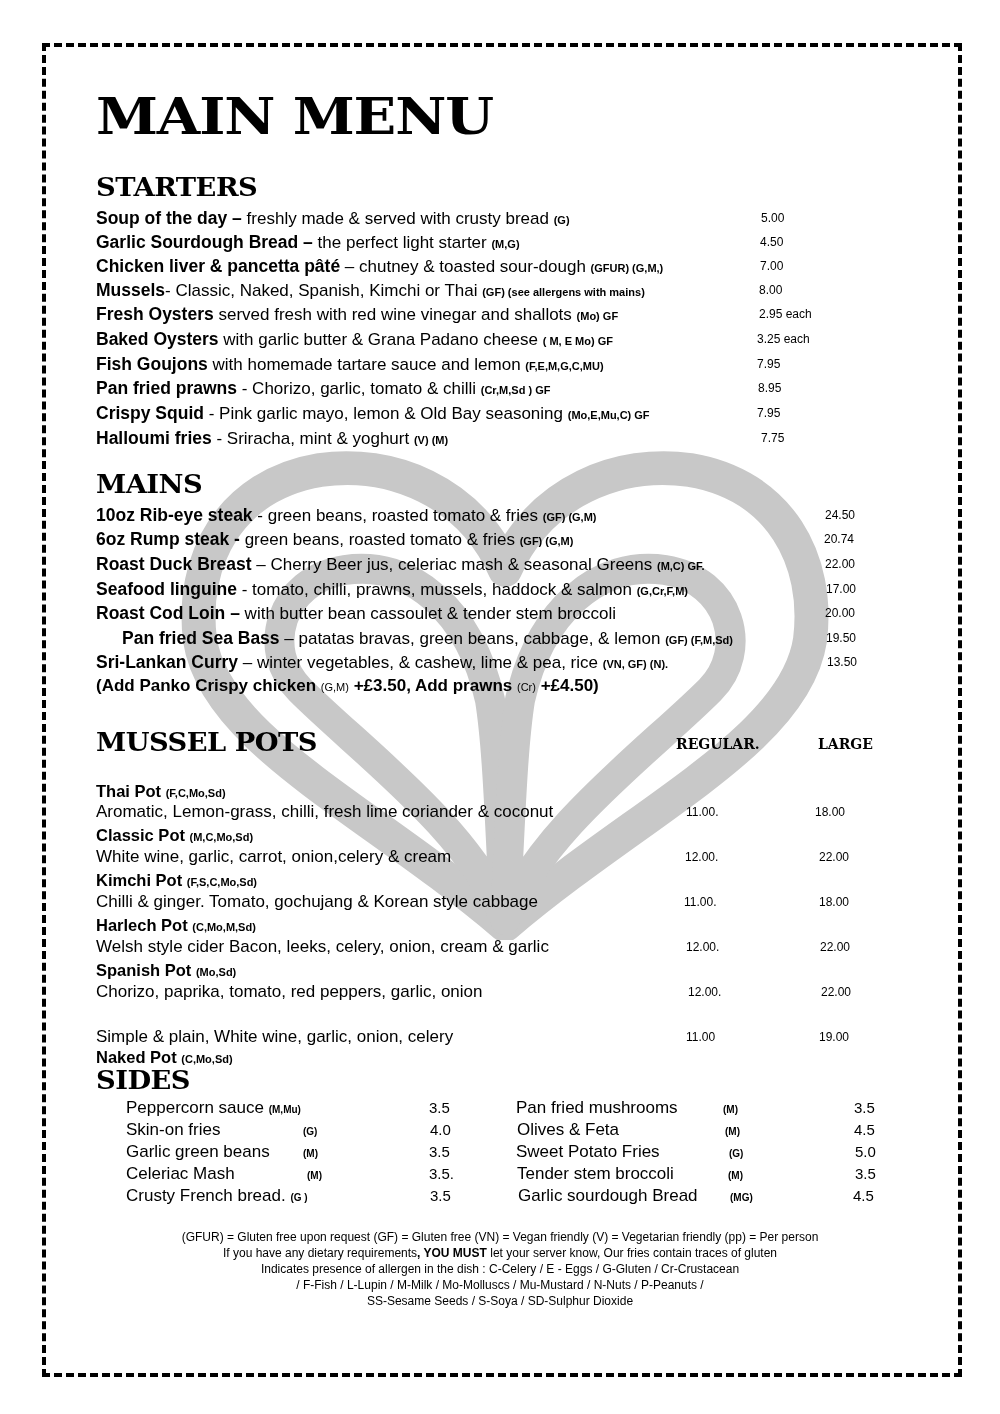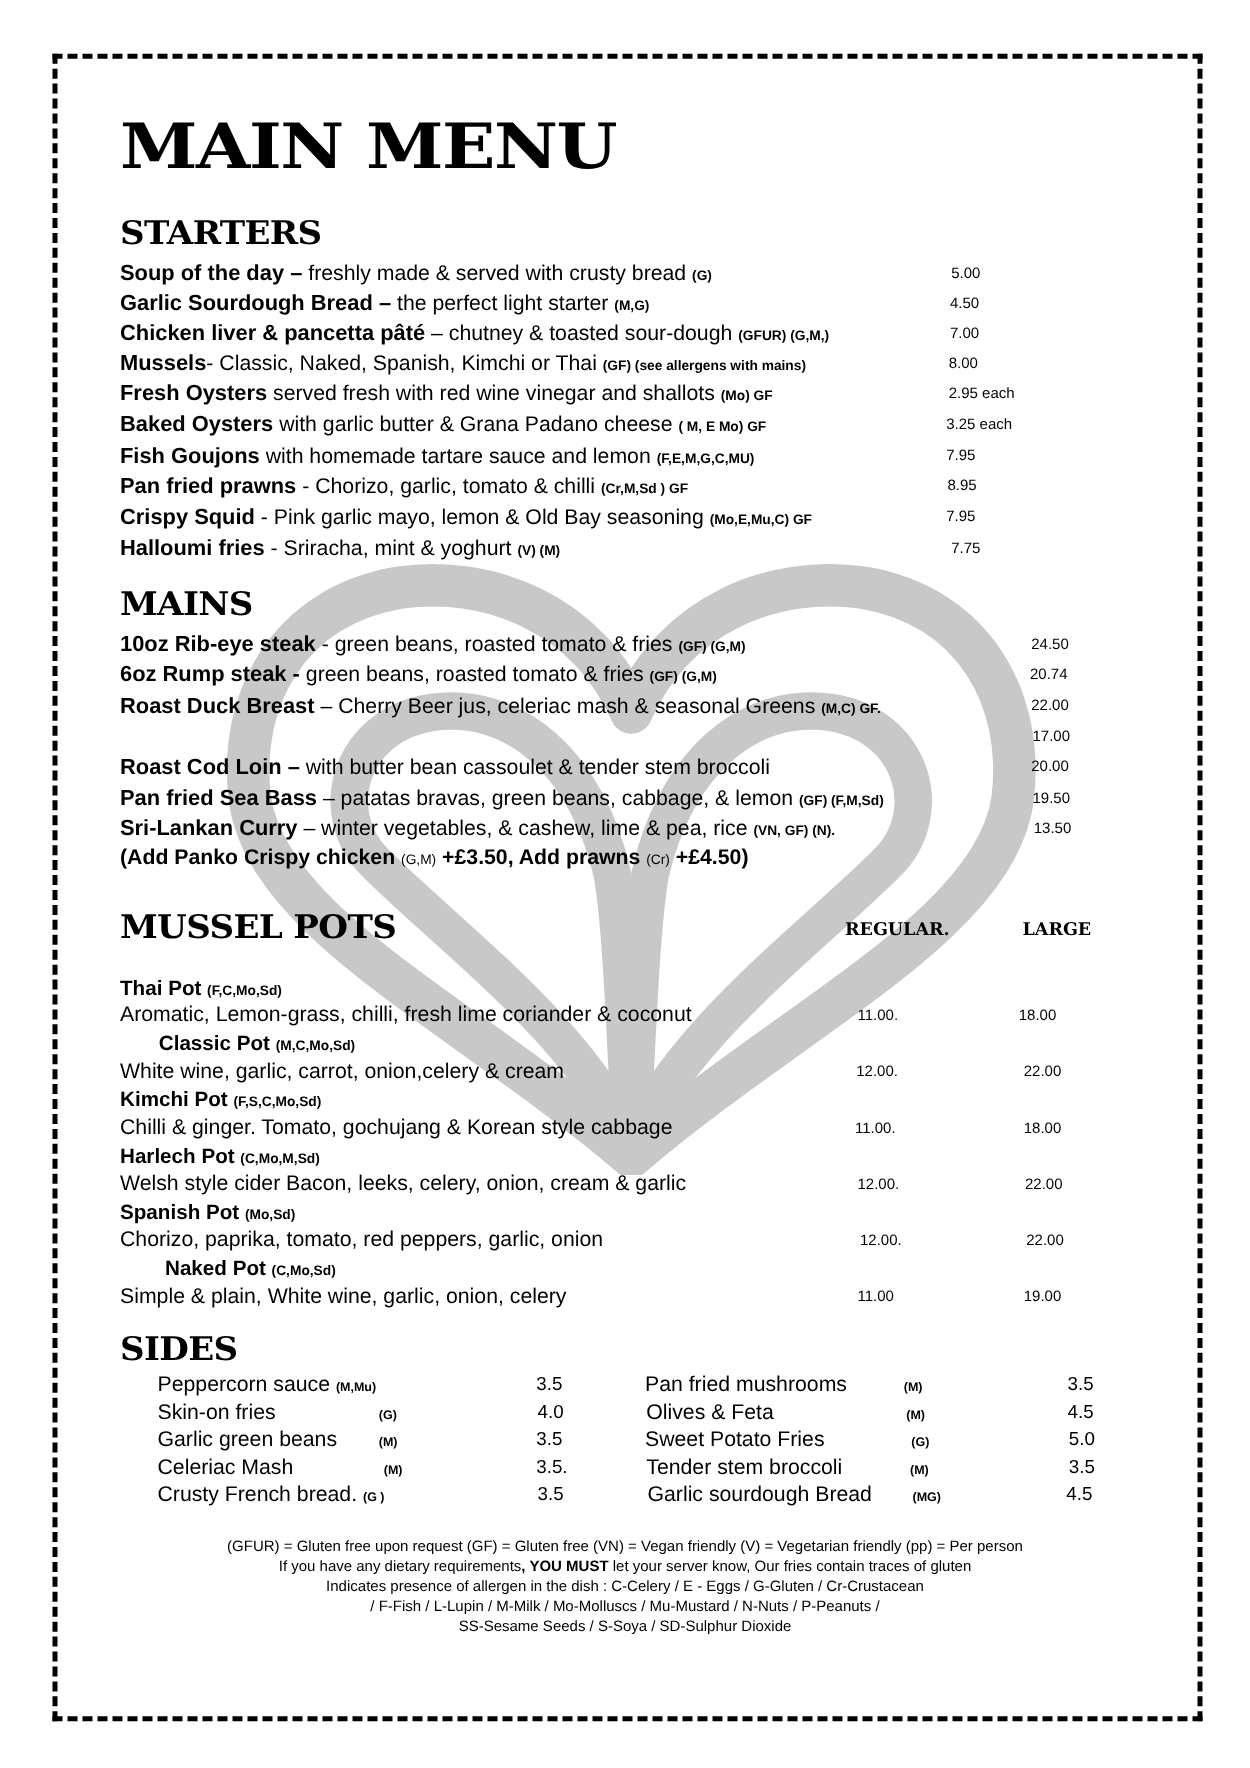--- a/index.html
+++ b/index.html
@@ -80,63 +80,64 @@
 
   <div class="row" style="top:504px;"><span class="name">10oz Rib-eye steak</span><span class="desc"> - green beans, roasted tomato &amp; fries  </span><span class="alg">(GF) (G,M)</span></div>
   <div class="price" style="left:825px;top:504px;">24.50</div>
 
   <div class="row" style="top:528px;"><span class="name">6oz Rump steak -</span><span class="desc"> green beans, roasted tomato &amp; fries  </span><span class="alg">(GF) (G,M)</span></div>
   <div class="price" style="left:824px;top:528px;">20.74</div>
 
   <div class="row" style="top:553px;"><span class="name">Roast Duck Breast</span><span class="desc"> – Cherry Beer jus, celeriac mash &amp; seasonal Greens   </span><span class="alg">(M,C) GF.</span></div>
   <div class="price" style="left:825px;top:553px;">22.00</div>
 
+  <div class="row" style="top:578px;"><span class="name">Seafood linguine</span><span class="desc"> - tomato, chilli, prawns, mussels, haddock &amp; salmon </span><span class="alg">(G,Cr,F,M)</span></div>
   <div class="price" style="left:826px;top:578px;">17.00</div>
 
   <div class="row" style="top:602px;"><span class="name">Roast Cod Loin –</span><span class="desc"> with butter bean cassoulet &amp; tender stem broccoli</span><span class="alg"></span></div>
   <div class="price" style="left:825px;top:602px;">20.00</div>
 
-  <div class="row" style="top:627px;"><span class="name">Pan fried Sea Bass</span><span class="desc"> –  patatas bravas, green beans, cabbage, &amp; lemon   </span><span class="alg">(GF) (F,M,Sd)</span></div>
+  <div class="row" style="top:627px;margin-left:26px;"><span class="name">Pan fried Sea Bass</span><span class="desc"> –  patatas bravas, green beans, cabbage, &amp; lemon   </span><span class="alg">(GF) (F,M,Sd)</span></div>
   <div class="price" style="left:826px;top:627px;">19.50</div>
 
   <div class="row" style="top:651px;"><span class="name">Sri-Lankan Curry</span><span class="desc"> – winter vegetables, &amp; cashew, lime &amp; pea, rice </span><span class="alg">(VN, GF) (N).</span></div>
   <div class="price" style="left:827px;top:651px;">13.50</div>
 
   <div class="row" style="top:675px;font-weight:bold;"><span>(Add Panko Crispy chicken </span><span class="alg" style="font-weight:normal;">(G,M)</span><span> +£3.50, Add prawns </span><span class="alg" style="font-weight:normal;">(Cr)</span><span> +£4.50)</span></div>
 
   <div class="section" style="top:729px;">MUSSEL POTS</div>
   <div class="col-head" style="left:676px;top:737px;">REGULAR.</div>
   <div class="col-head" style="left:818px;top:737px;">LARGE</div>
 
   <div class="pot-name" style="top:781px;"><span>Thai Pot </span><span class="alg">(F,C,Mo,Sd)</span></div>
   <div class="pot-desc" style="top:801px;">Aromatic, Lemon-grass, chilli, fresh lime coriander &amp; coconut</div>
   <div class="price" style="left:686px;top:801px;">11.00.</div>
   <div class="price" style="left:815px;top:801px;">18.00</div>
 
-  <div class="pot-name" style="top:825px;margin-left:31px;"><span>Classic Pot </span><span class="alg">(M,C,Mo,Sd)</span></div>
+  <div class="pot-name" style="top:825px;"><span>Classic Pot </span><span class="alg">(M,C,Mo,Sd)</span></div>
   <div class="pot-desc" style="top:846px;">White wine, garlic, carrot, onion,celery &amp; cream</div>
   <div class="price" style="left:685px;top:846px;">12.00.</div>
   <div class="price" style="left:819px;top:846px;">22.00</div>
 
   <div class="pot-name" style="top:870px;"><span>Kimchi Pot </span><span class="alg">(F,S,C,Mo,Sd)</span></div>
   <div class="pot-desc" style="top:891px;">Chilli &amp; ginger. Tomato, gochujang &amp; Korean style cabbage</div>
   <div class="price" style="left:684px;top:891px;">11.00.</div>
   <div class="price" style="left:819px;top:891px;">18.00</div>
 
   <div class="pot-name" style="top:915px;"><span>Harlech Pot </span><span class="alg">(C,Mo,M,Sd)</span></div>
   <div class="pot-desc" style="top:936px;">Welsh style cider  Bacon, leeks, celery, onion, cream &amp; garlic</div>
   <div class="price" style="left:686px;top:936px;">12.00.</div>
   <div class="price" style="left:820px;top:936px;">22.00</div>
 
   <div class="pot-name" style="top:960px;"><span>Spanish Pot  </span><span class="alg">(Mo,Sd)</span></div>
   <div class="pot-desc" style="top:981px;">Chorizo, paprika, tomato, red peppers, garlic, onion</div>
   <div class="price" style="left:688px;top:981px;">12.00.</div>
   <div class="price" style="left:821px;top:981px;">22.00</div>
 
-  <div class="pot-name" style="top:1005px;margin-left:36px;"><span>Naked Pot </span><span class="alg">(C,Mo,Sd)</span></div>
+  <div class="pot-name" style="top:1047px;"><span>Naked Pot </span><span class="alg">(C,Mo,Sd)</span></div>
   <div class="pot-desc" style="top:1026px;">Simple &amp; plain, White wine, garlic, onion, celery</div>
   <div class="price" style="left:686px;top:1026px;">11.00</div>
   <div class="price" style="left:819px;top:1026px;">19.00</div>
 
   <div class="section" style="top:1067px;">SIDES</div>
 
   <div class="side" style="left:126px;top:1097px;"><span>Peppercorn sauce </span><span class="alg">(M,Mu)</span></div>
   <div class="side-price" style="left:429px;top:1097px;">3.5</div>
 
   <div class="side" style="left:126px;top:1119px;"><span>Skin-on fries</span></div>

